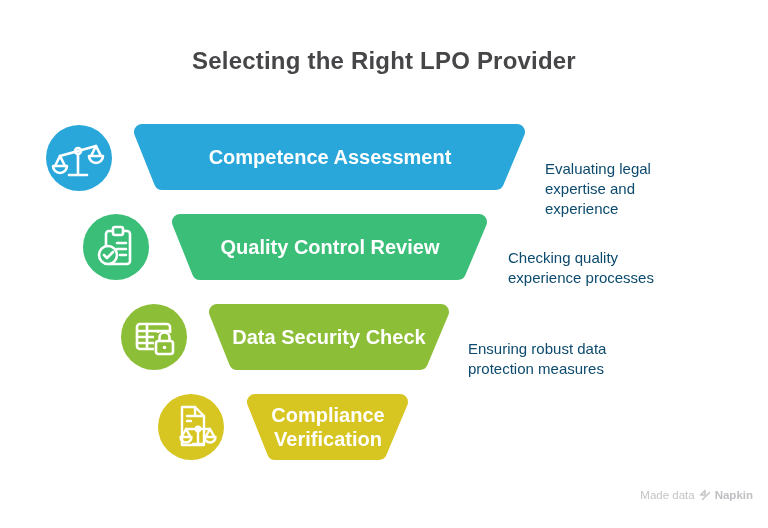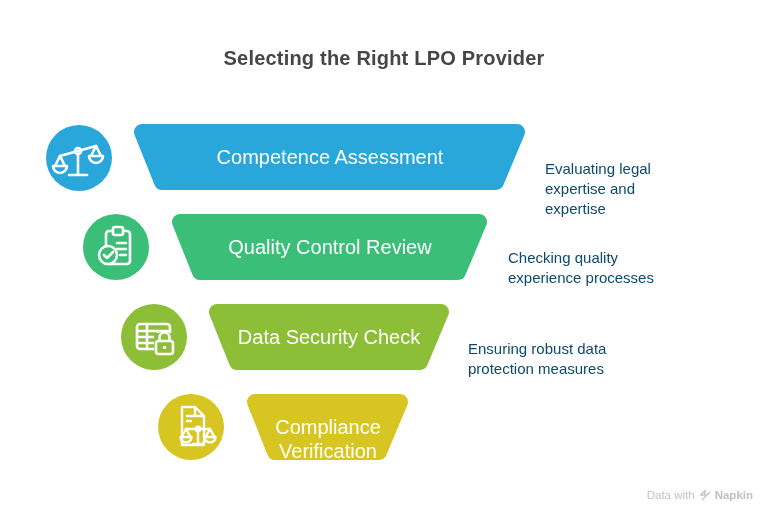--- a/index.html
+++ b/index.html
@@ -2,41 +2,41 @@
 <html><head>
 <meta charset="utf-8">
 <style>
   html,body{margin:0;padding:0;background:#fff;}
   .canvas{
     position:relative;width:768px;height:528px;background:#fff;overflow:hidden;
     font-family:"Liberation Sans",sans-serif;
   }
   .title{
     position:absolute;left:0;top:47px;width:768px;text-align:center;
-    font-size:20px;font-weight:700;color:#464649;letter-spacing:.2px;
+    font-size:24px;font-weight:700;color:#464649;letter-spacing:.2px;
   }
   .badge{position:absolute;}
   .badge.r1{left:46px;top:125px;}
   .badge.r2{left:83px;top:214px;}
   .badge.r3{left:121px;top:304px;}
   .badge.r4{left:158px;top:394px;}
   .trap{position:absolute;overflow:visible;}
   .trap.r1{left:130px;top:122px;}
   .trap.r2{left:168px;top:212px;}
   .trap.r3{left:205px;top:302px;}
   .trap.r4{left:243px;top:392px;}
   .stage-label{
     position:absolute;display:flex;align-items:center;justify-content:center;
-    flex-direction:column;color:#fff;font-weight:400;font-size:20px;
+    flex-direction:column;color:#fff;font-weight:700;font-size:20px;
     text-align:right;line-height:24px;pointer-events:none;
   }
   .stage-label.r1{left:130px;top:122px;width:400px;height:70px;}
   .stage-label.r2{left:168px;top:212px;width:324px;height:70px;}
   .stage-label.r3{left:205px;top:302px;width:248px;height:70px;}
-  .stage-label.r4{left:243px;top:404px;width:170px;height:70px;}
+  .stage-label.r4{left:243px;top:392px;width:170px;height:70px;}
   .desc{
     position:absolute;color:#0c4a6e;font-size:15px;line-height:20px;font-weight:400;margin-top:28px;
   }
   .desc.r1{left:545px;top:131px;width:150px;}
   .desc.r2{left:508px;top:220px;width:190px;}
   .desc.r3{left:468px;top:311px;width:190px;}
   .desc.r4{left:432px;top:400px;width:200px;}
   .watermark{
     position:absolute;right:15px;top:489px;display:flex;align-items:center;gap:4px;
     color:#C4C4C8;font-size:11.5px;font-weight:400;
@@ -65,21 +65,21 @@
   </svg>
   <svg class="trap r1" width="400" height="70" viewBox="0 0 400 70">
     <polygon points="12,10 387,10 366,60 32,60" stroke-width="16" stroke-linejoin="round" fill="#29A7DA" stroke="#29A7DA"></polygon>
   </svg>
   <div class="stage-label r1">
     <span>Competence Assessment</span>
   </div>
   <div class="desc r1">
     <div>Evaluating legal</div>
     <div>expertise and</div>
-    <div>expertise</div>
+    <div>experience</div>
   </div>
 
   <svg class="badge r2" width="66" height="66" viewBox="0 0 66 66">
     <circle cx="33" cy="33" r="33" fill="#3BBF78"></circle>
     <g stroke="#fff" stroke-width="2.6" fill="none" stroke-linecap="round" stroke-linejoin="round">
       <rect x="23" y="17" width="24" height="33" rx="3"></rect>
       <rect x="30" y="13" width="10" height="8" rx="2" fill="#3BBF78"></rect>
       <path d="M34,29 H43 M34,35 H43 M37,41 H43"></path>
       <circle cx="25" cy="41" r="9" fill="#3BBF78"></circle>
       <path d="M21,41 l3,3 l6,-6"></path>
@@ -136,21 +136,21 @@
   </svg>
   <svg class="trap r4" width="170" height="70" viewBox="0 0 170 70">
     <polygon points="12,10 157,10 136,60 32,60" stroke-width="16" stroke-linejoin="round" fill="#D7C521" stroke="#D7C521"></polygon>
   </svg>
   <div class="stage-label r4">
     <span>Compliance</span>
     <span>Verification</span>
   </div>
 
   <div class="watermark">
-    <span>Data with</span>
+    <span>Made data</span>
     <svg width="12" height="12" viewBox="0 0 12 12">
       <g stroke="#C4C4C8" stroke-width="1.4" fill="none" stroke-linecap="round" stroke-linejoin="round">
         <path d="M1.5,6 L6,1.5 L6,6 Z"></path>
         <path d="M3.5,10.5 L10.5,3.5"></path>
       </g>
     </svg>
     <span class="brand">Napkin</span>
   </div>
 
 </div>

